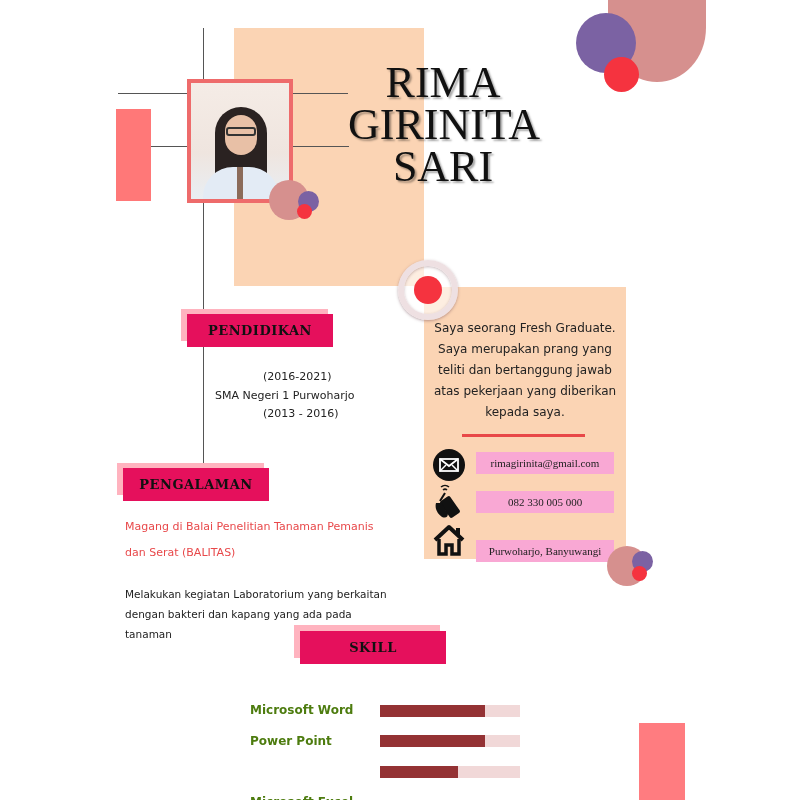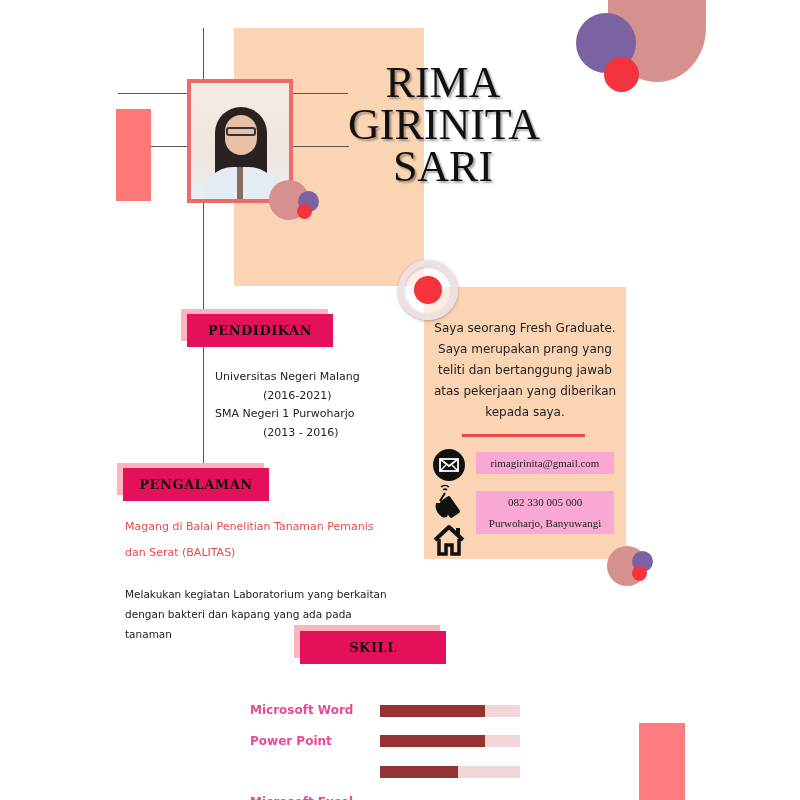--- a/index.html
+++ b/index.html
@@ -36,21 +36,21 @@
 
     .exp-title { left: 125px; top: 514px; width: 270px; text-align: left; font-size: 11px; line-height: 26px; color: #e8484a; }
     .exp-desc { left: 125px; top: 560px; width: 275px; font-size: 10.5px; line-height: 20px; color: #222; margin-top: 24px; }
 
     .about { left: 428px; top: 318px; width: 194px; text-align: center; font-size: 12px; line-height: 21px; color: #222; }
     .about-rule { left: 462px; top: 434px; width: 123px; height: 3px; background: #e84848; }
 
     .contact-box { position: absolute; left: 476px; width: 138px; height: 22px; background: #f9a8d4; display: flex; align-items: center; justify-content: center; font-family: "Liberation Serif", serif; font-size: 11px; color: #222; }
     .icon-wrap { position: absolute; left: 432px; width: 34px; height: 34px; display: flex; align-items: center; justify-content: center; }
 
-    .skill-label { position: absolute; left: 250px; font-size: 12px; color: #ec4899; font-weight: bold; }
+    .skill-label { position: absolute; left: 250px; font-size: 12px; color: #4d7c0f; font-weight: bold; }
     .skill-track { position: absolute; left: 380px; width: 140px; height: 12px; background: #f1d8d8; }
     .skill-fill { height: 100%; background: #943234; }
   </style>
 </head>
 <body>
 
 <div class="abs peach-top"></div>
 <div class="abs peach-about"></div>
 <div class="abs pink-left"></div>
 <div class="abs pink-bottom"></div>
@@ -86,21 +86,20 @@
   <div>SARI</div>
 </div>
 
 <div class="abs ring"></div>
 <div class="abs ring-dot"></div>
 
 <div class="section-shadow" style="left:181px; top:309px; width:147px; height:32px;"></div>
 <div class="section-head" style="left:187px; top:314px; width:146px; height:33px;">PENDIDIKAN</div>
 
 <div class="abs edu">
-  <div>Universitas Negeri Malang</div>
   <div class="year">(2016-2021)</div>
   <div>SMA Negeri 1 Purwoharjo</div>
   <div class="year">(2013 - 2016)</div>
 </div>
 
 <div class="section-shadow" style="left:117px; top:463px; width:147px; height:32px;"></div>
 <div class="section-head" style="left:123px; top:468px; width:146px; height:33px;">PENGALAMAN</div>
 
 <div class="abs exp-title">Magang di Balai Penelitian Tanaman Pemanis dan Serat (BALITAS)</div>
 <div class="abs exp-desc">Melakukan kegiatan Laboratorium yang berkaitan dengan bakteri dan kapang yang ada pada tanaman</div>
@@ -130,21 +129,21 @@
 </div>
 <div class="contact-box" style="top:491px;">082 330 005 000</div>
 
 <div class="icon-wrap" style="top:523px;">
   <svg width="34" height="34" viewBox="0 0 34 34">
     <path d="M3 17 L17 4 L31 17" fill="none" stroke="#111" stroke-width="4" stroke-linejoin="round"></path>
     <rect x="24" y="5" width="4" height="8" fill="#111"></rect>
     <path d="M7 16 L7 31 L14 31 L14 22 L20 22 L20 31 L27 31 L27 16" fill="none" stroke="#111" stroke-width="3.5"></path>
   </svg>
 </div>
-<div class="contact-box" style="top:512px;">Purwoharjo, Banyuwangi</div>
+<div class="contact-box" style="top:540px;">Purwoharjo, Banyuwangi</div>
 
 <div class="circle" style="left:607px; top:546px; width:40px; height:40px; background:#d6908e;"></div>
 <div class="circle" style="left:632px; top:551px; width:21px; height:21px; background:#7b62a3;"></div>
 <div class="circle" style="left:632px; top:566px; width:15px; height:15px; background:#f5333f;"></div>
 
 <div class="section-shadow" style="left:294px; top:625px; width:146px; height:33px;"></div>
 <div class="section-head" style="left:300px; top:631px; width:146px; height:33px;">SKILL</div>
 
 <div class="skill-label" style="top:703px;">Microsoft Word</div>
 <div class="skill-track" style="top:705px;">

